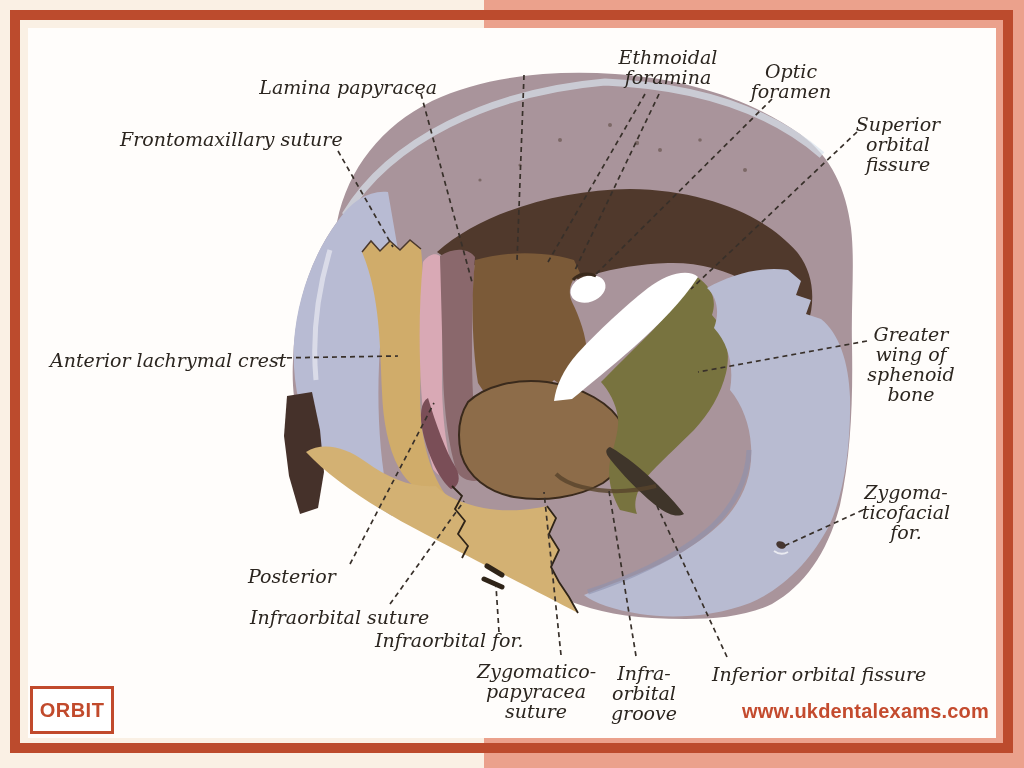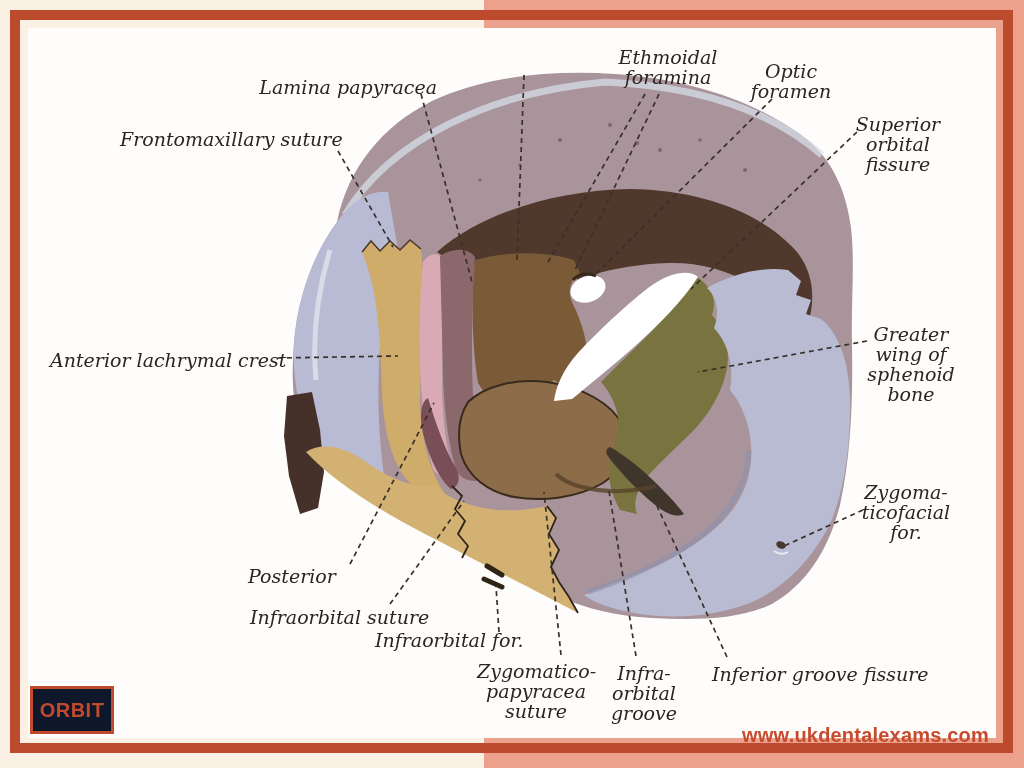--- a/index.html
+++ b/index.html
@@ -18,27 +18,27 @@
   .lbl{
     position:absolute;color:#2b251f;
     font:italic 19px/20px "DejaVu Serif",serif;
     white-space:nowrap;
   }
   .lbl span{display:block;}
   .ctr{text-align:center;}
   .rgt{text-align:right;}
   .badge{
     position:absolute;left:30px;top:686px;width:84px;height:48px;
-    box-sizing:border-box;border:3px solid #c14a2c;background:#0f172a;
+    box-sizing:border-box;border:3px solid #c14a2c;background:#ffffff;
     display:flex;align-items:center;justify-content:center;
     color:#c14a2c;font-weight:bold;font-size:20px;letter-spacing:.5px;
     font-family:"Liberation Sans",sans-serif;
   }
   .watermark{
-    position:absolute;right:35px;top:724px;
+    position:absolute;right:35px;top:700px;
     color:#c44b2e;font-weight:bold;font-size:20px;letter-spacing:.2px;
     font-family:"Liberation Sans",sans-serif;
   }
 </style>
 </head>
 <body>
 
 <div class="accent-block"></div>
 <div class="outer-frame"></div>
 <div class="panel"></div>
@@ -199,18 +199,18 @@
   <span>Zygomatico-</span>
   <span>papyracea</span>
   <span>suture</span>
 </div>
 <div class="lbl ctr" style="left:601px;top:663px;width:86px">
   <span>Infra-</span>
   <span>orbital</span>
   <span>groove</span>
 </div>
 <div class="lbl" style="left:712px;top:664px">
-  <span>Inferior groove fissure</span>
+  <span>Inferior orbital fissure</span>
 </div>
 
 <div class="badge">ORBIT</div>
 
 <div class="watermark">www.ukdentalexams.com</div>
 
 </body></html>

